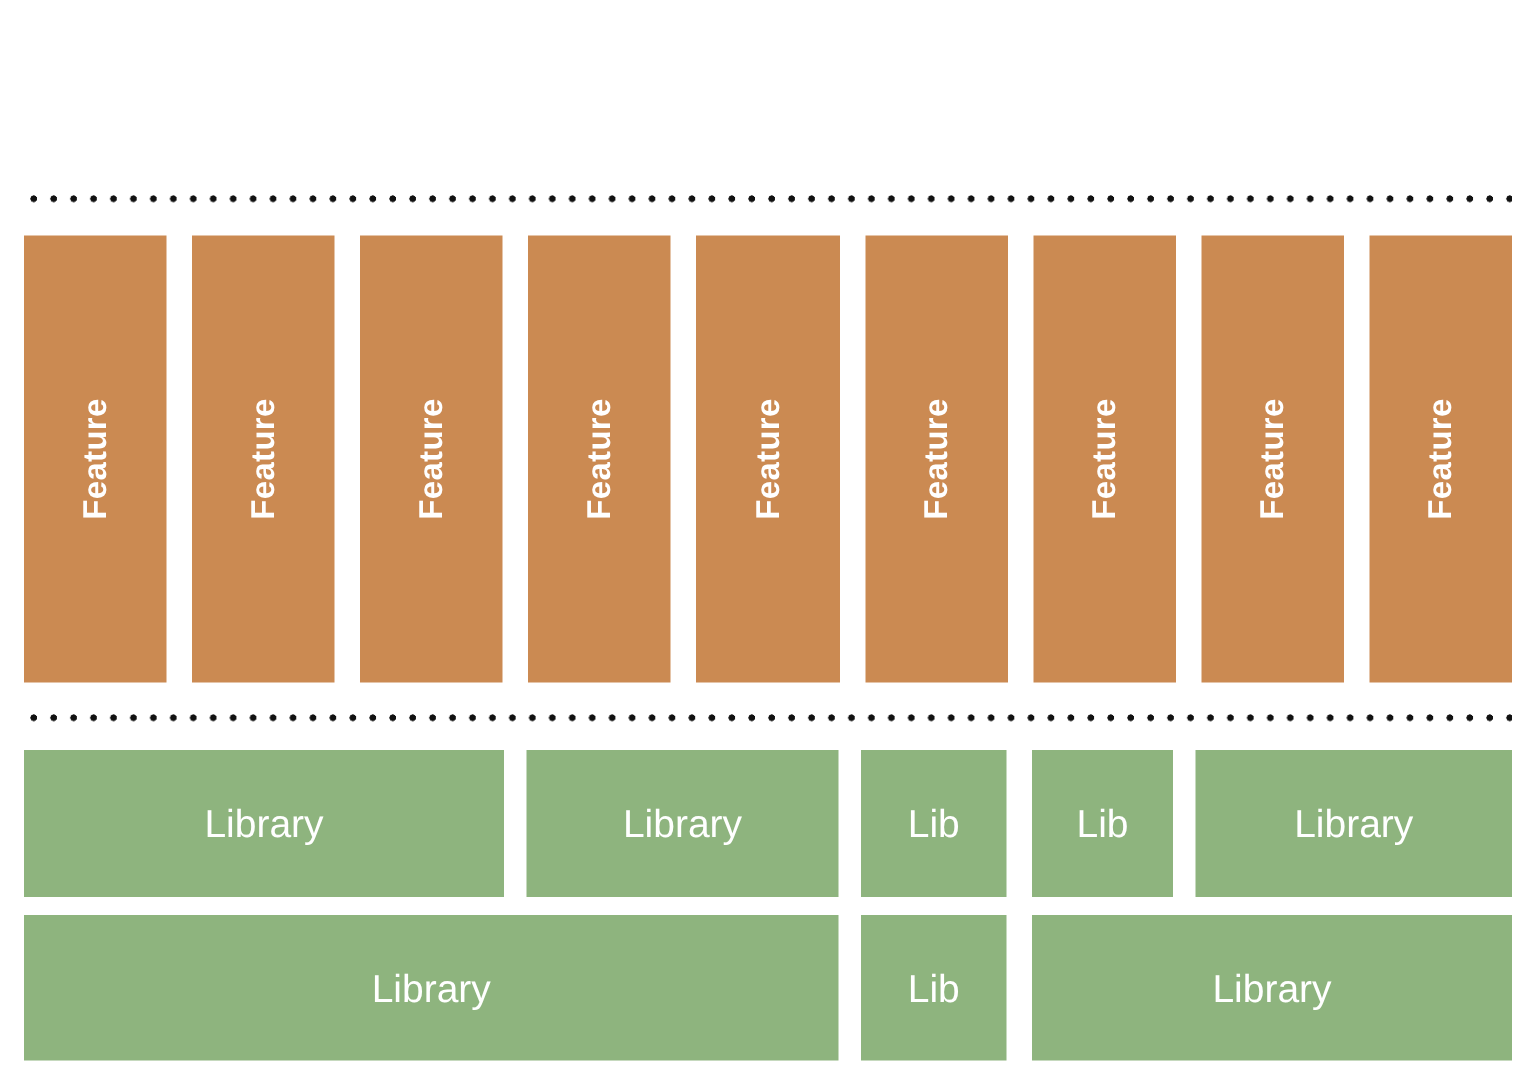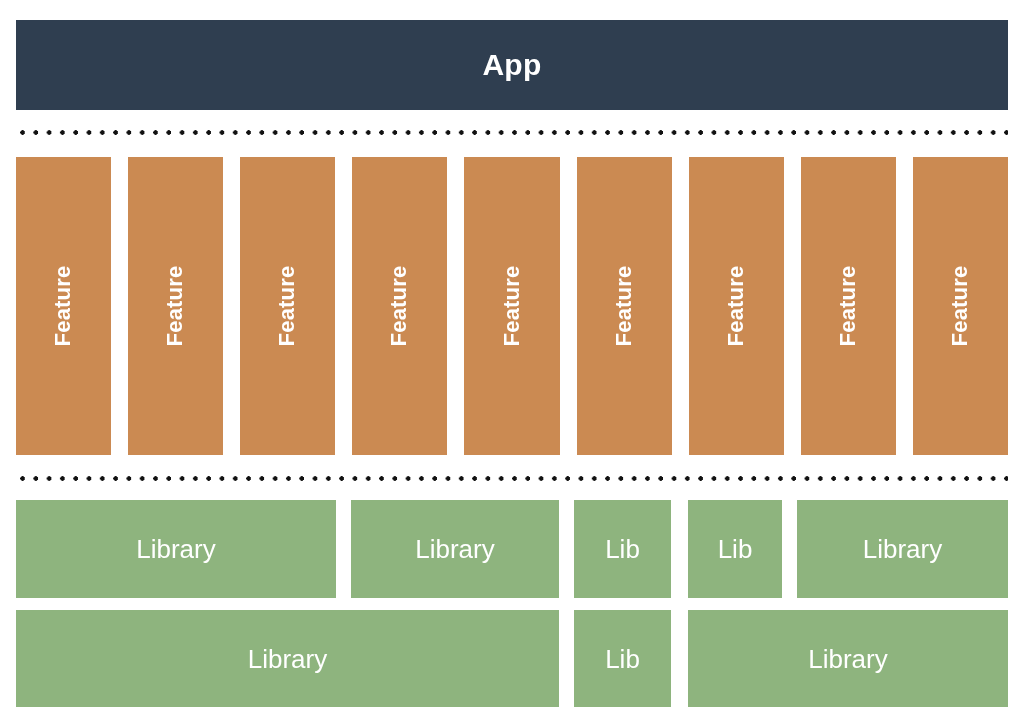--- a/index.html
+++ b/index.html
@@ -108,23 +108,20 @@
     font-weight: 400;
     line-height: 1;
     white-space: nowrap;
   }
 </style>
 </head>
 <body>
 
 <div id="diagram">
 
-  <div class="app-layer">
-    <span class="app-label">App</span>
-  </div>
 
   <div class="dotted-sep top"></div>
 
   <div class="feature-layer" id="feature-layer">
       <div class="feature-box">
         <span class="feature-label">Feature</span>
       </div>
       <div class="feature-box">
         <span class="feature-label">Feature</span>
       </div>

